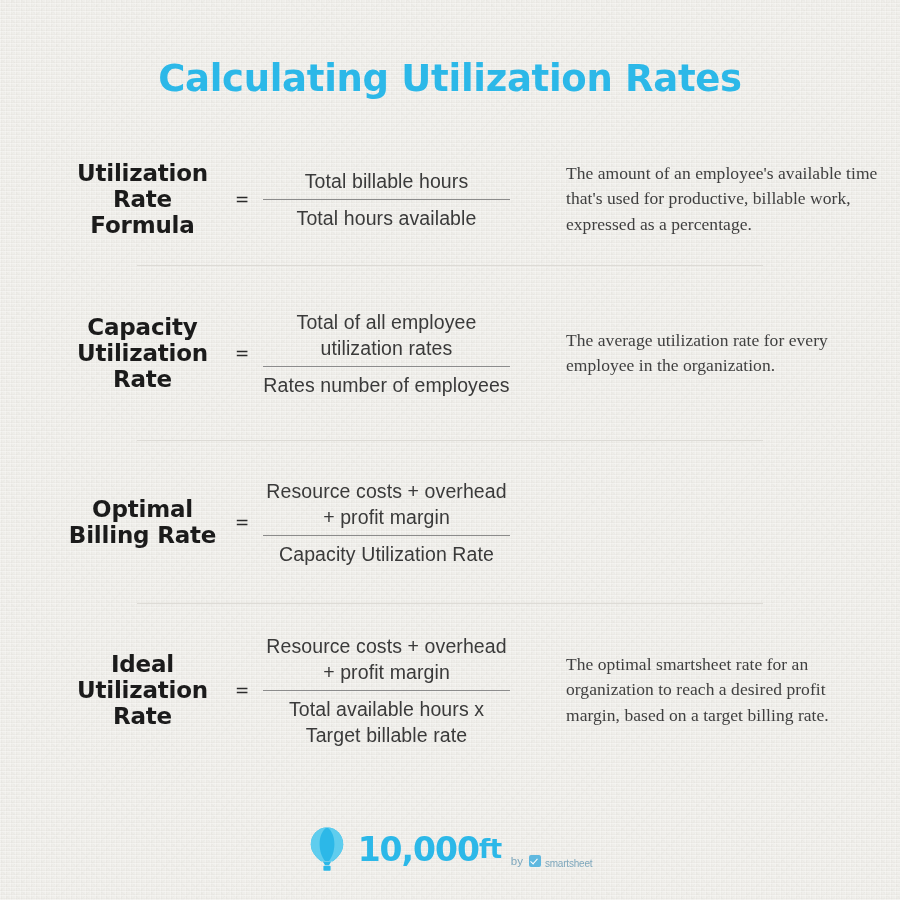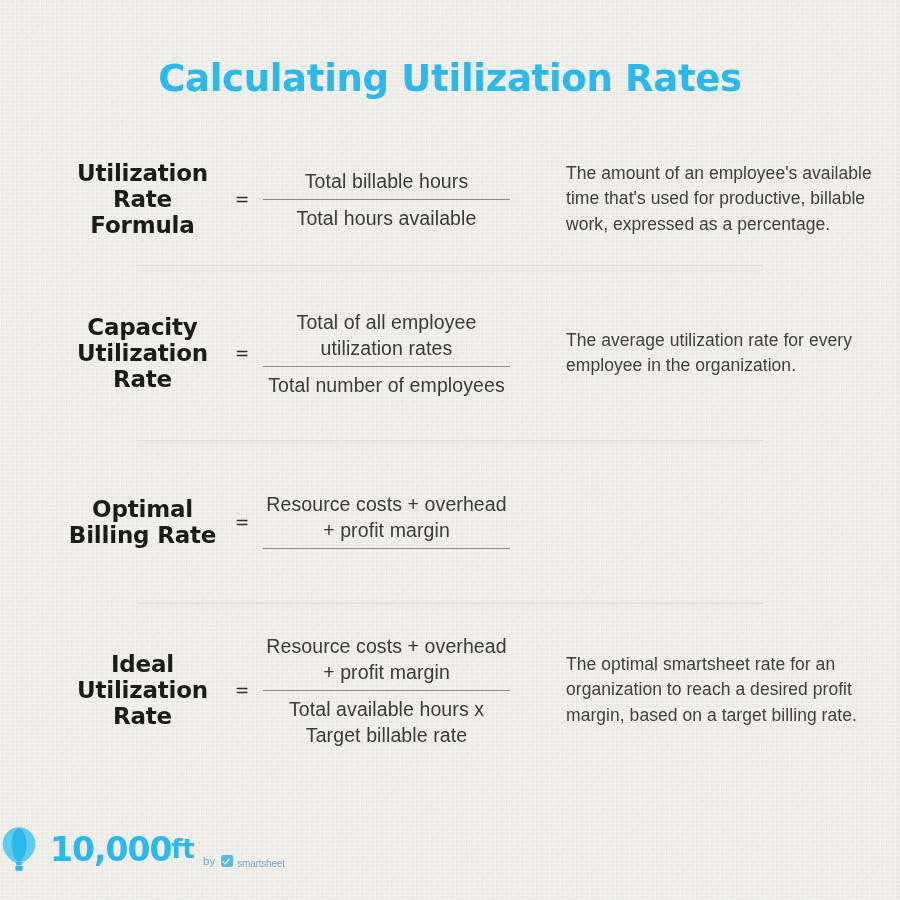--- a/index.html
+++ b/index.html
@@ -110,39 +110,39 @@
     background: #8c8c8c;
     margin: 5px 4px 5px 4px;
   }
 
   .desc {
     flex: 1 1 auto;
     padding-left: 52px;
     font-size: 17.5px;
     line-height: 25.5px;
     color: #3f3f3f;
-    font-family: Liberation Sans, sans-serif;
+    font-family: Liberation Serif, serif;
     letter-spacing: 0.05px;
   }
 
   .divider {
     width: 626px;
     height: 1px;
     background: #dddbd6;
     margin: 0 auto;
   }
 
   .footer {
     position: absolute;
     left: 0;
     bottom: 28px;
     width: 900px;
     display: flex;
     align-items: center;
-    justify-content: flex-start;
+    justify-content: center;
   }
 
   .balloon-icon {
     display: inline-block;
     width: 38px;
     height: 46px;
     margin-right: 12px;
   }
 
   .brand-name {
@@ -226,33 +226,34 @@
     </div>
 
     <div class="divider"></div>
 
     <div class="row" style="height:174px;">
       <div class="row-label">Capacity<br>Utilization<br>Rate</div>
       <div class="equals">=</div>
       <div class="fraction">
         <div class="numerator">Total of all employee utilization rates</div>
         <div class="bar"></div>
-        <div class="denominator">Total number of employees</div>
+        <div class="denominator">Rates number of employees</div>
       </div>
       <div class="desc">The average utilization rate for every employee in the organization.</div>
     </div>
 
     <div class="divider"></div>
 
     <div class="row" style="height:162px;">
       <div class="row-label">Optimal<br>Billing Rate</div>
       <div class="equals">=</div>
       <div class="fraction">
         <div class="numerator">Resource costs + overhead + profit margin</div>
         <div class="bar"></div>
+        <div class="denominator">Capacity Utilization Rate</div>
       </div>
     </div>
 
     <div class="divider"></div>
 
     <div class="row" style="height:172px;">
       <div class="row-label">Ideal<br>Utilization<br>Rate</div>
       <div class="equals">=</div>
       <div class="fraction">
         <div class="numerator">Resource costs + overhead + profit margin</div>

